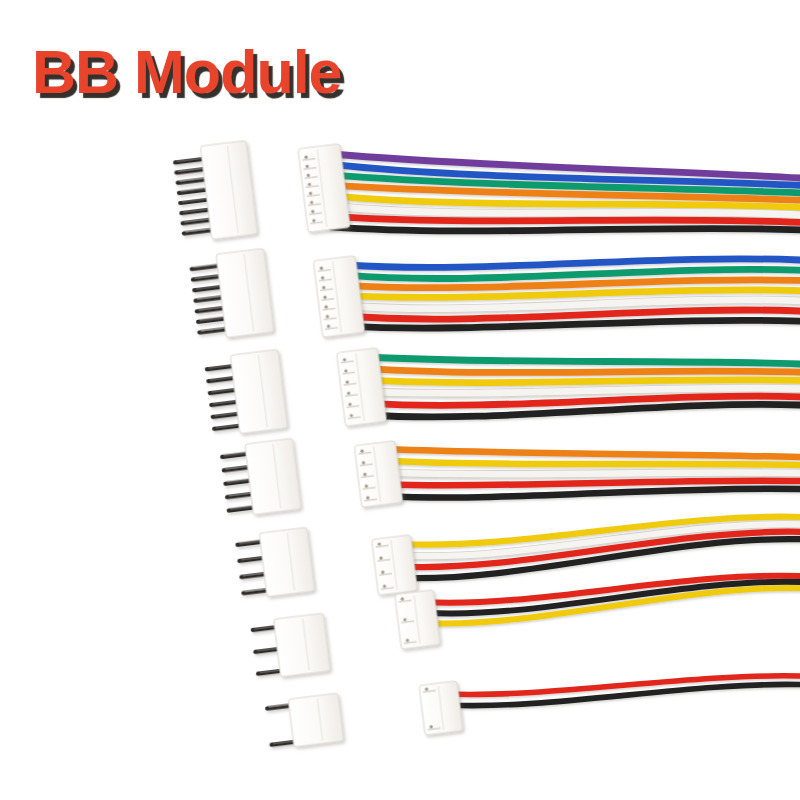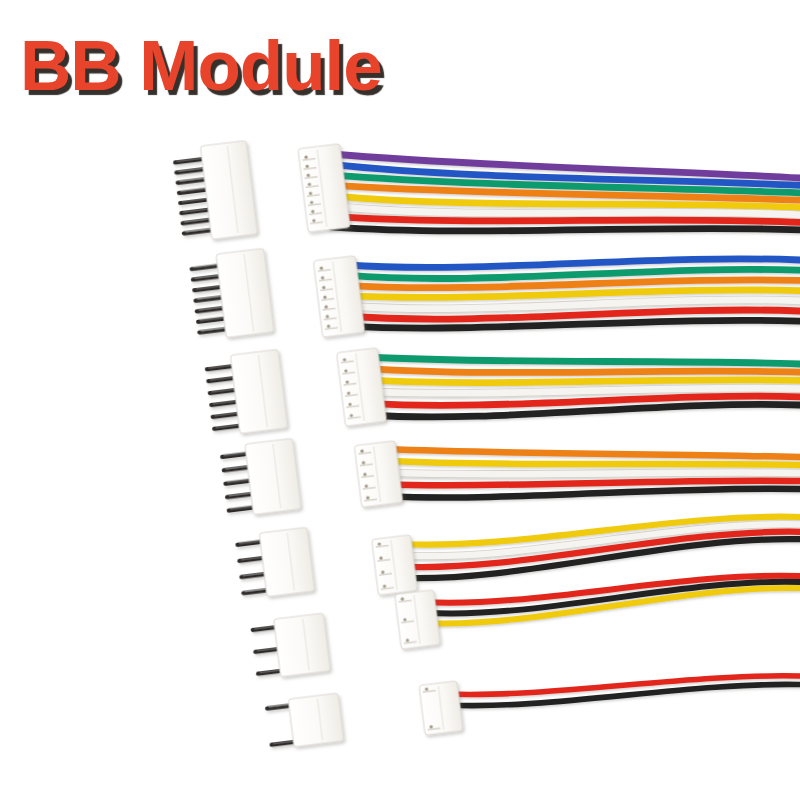--- a/index.html
+++ b/index.html
@@ -1,22 +1,22 @@
 <!DOCTYPE html>
 <html><head>
 <meta charset="utf-8">
 <style>
   html,body{margin:0;padding:0;background:#ffffff;}
   .stage{
     position:relative;width:800px;height:800px;overflow:hidden;
     background:#ffffff;font-family:"Liberation Sans",sans-serif;
   }
   .title{
-    position:absolute;left:16px;top:26px;margin:4px;
-    font-size:71px;font-weight:bold;letter-spacing:-1px;line-height:1;
+    position:absolute;left:16px;top:26px;margin:16px;
+    font-size:61px;font-weight:bold;letter-spacing:-1px;line-height:1;
     user-select:none;
   }
   .canvas{position:absolute;left:0;top:0;}
 </style>
 </head>
 <body>
 
 <div class="stage" style="background: rgb(255, 255, 255);">
   <h1 class="title" style="color: rgb(232, 67, 43); text-shadow: rgb(53, 48, 44) 4px 5px 1px;">BB Module</h1>
   <svg id="canvas" class="canvas" width="800" height="800" viewBox="0 0 800 800">

